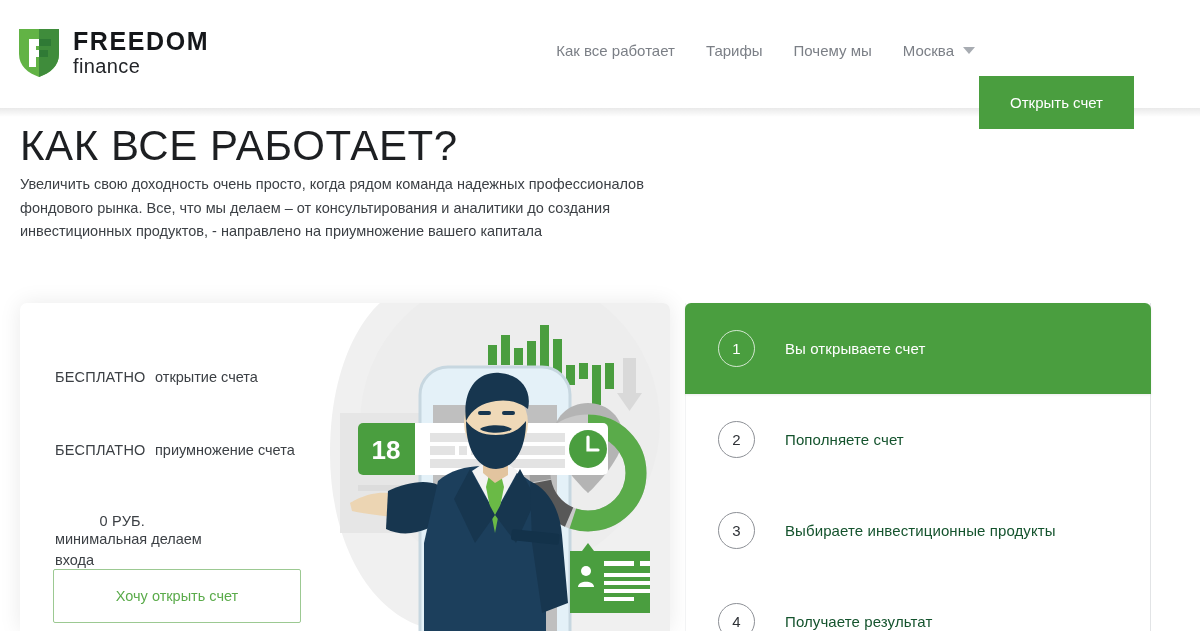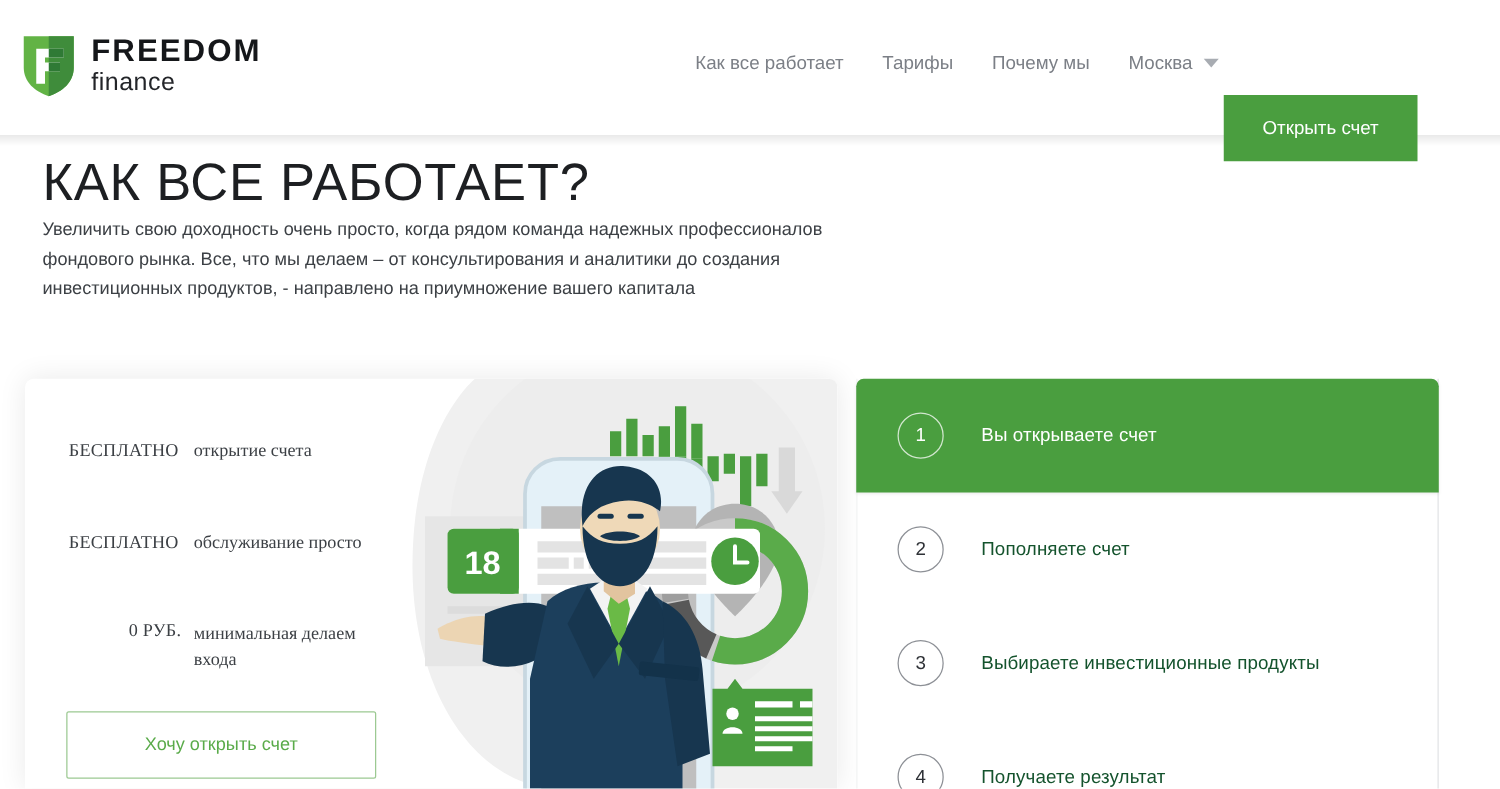--- a/index.html
+++ b/index.html
@@ -120,21 +120,21 @@
     font-family: inherit;
     display: flex;
     align-items: center;
     justify-content: center;
     margin-top: 48px;
   }
 
   
   .hero {
     position: absolute;
-    left: 34px;
+    left: 20px;
     top: 122px;
     width: 700px;
   }
   .hero-title {
     font-size: 42px;
     font-weight: 400;
     letter-spacing: 0.6px;
     color: #1d1f22;
     line-height: 1.12;
   }
@@ -155,30 +155,29 @@
     height: 328px;
     background: #ffffff;
     border-radius: 7px 7px 0 0;
     box-shadow: 0 0 22px rgba(0,0,0,0.085);
     overflow: hidden;
   }
 
   .price-list {
     position: absolute;
     left: 35px;
-    top: 48px;
+    top: 64px;
     width: 270px;
-    font-family: Liberation Serif, serif;
   }
   .price-row {
     display: flex;
     align-items: baseline;
     margin-bottom: 52px;
   }
-  .price-row.tall { margin-bottom: 40px; align-items: flex-start; }
+  .price-row.tall { margin-bottom: 40px; align-items: flex-start; flex-direction: column; }
   .price-amount {
     font-size: 14.5px;
     color: #3c4045;
     width: 100px;
     flex-shrink: 0;
     letter-spacing: 0.2px;
   }
   .price-amount.right { text-align: right; padding-right: 10px; }
   .price-label {
     font-size: 14.5px;
@@ -304,21 +303,21 @@
 
   <div class="card-left">
 
     <div class="price-list">
       <div class="price-row">
         <span class="price-amount">БЕСПЛАТНО</span>
         <span class="price-label">открытие счета</span>
       </div>
       <div class="price-row">
         <span class="price-amount">БЕСПЛАТНО</span>
-        <span class="price-label">обслуживание просто</span>
+        <span class="price-label">приумножение счета</span>
       </div>
       <div class="price-row tall">
         <span class="price-amount right">0 РУБ.</span>
         <span class="price-label" style="max-width:150px">минимальная делаем входа</span>
       </div>
     </div>
 
     <svg class="illus" viewBox="0 0 350 328">
 
       <path d="M350 0 H60 C60 0 10 40 10 150 C10 250 60 328 130 328 H350 Z" fill="#f0f0f0"></path>

